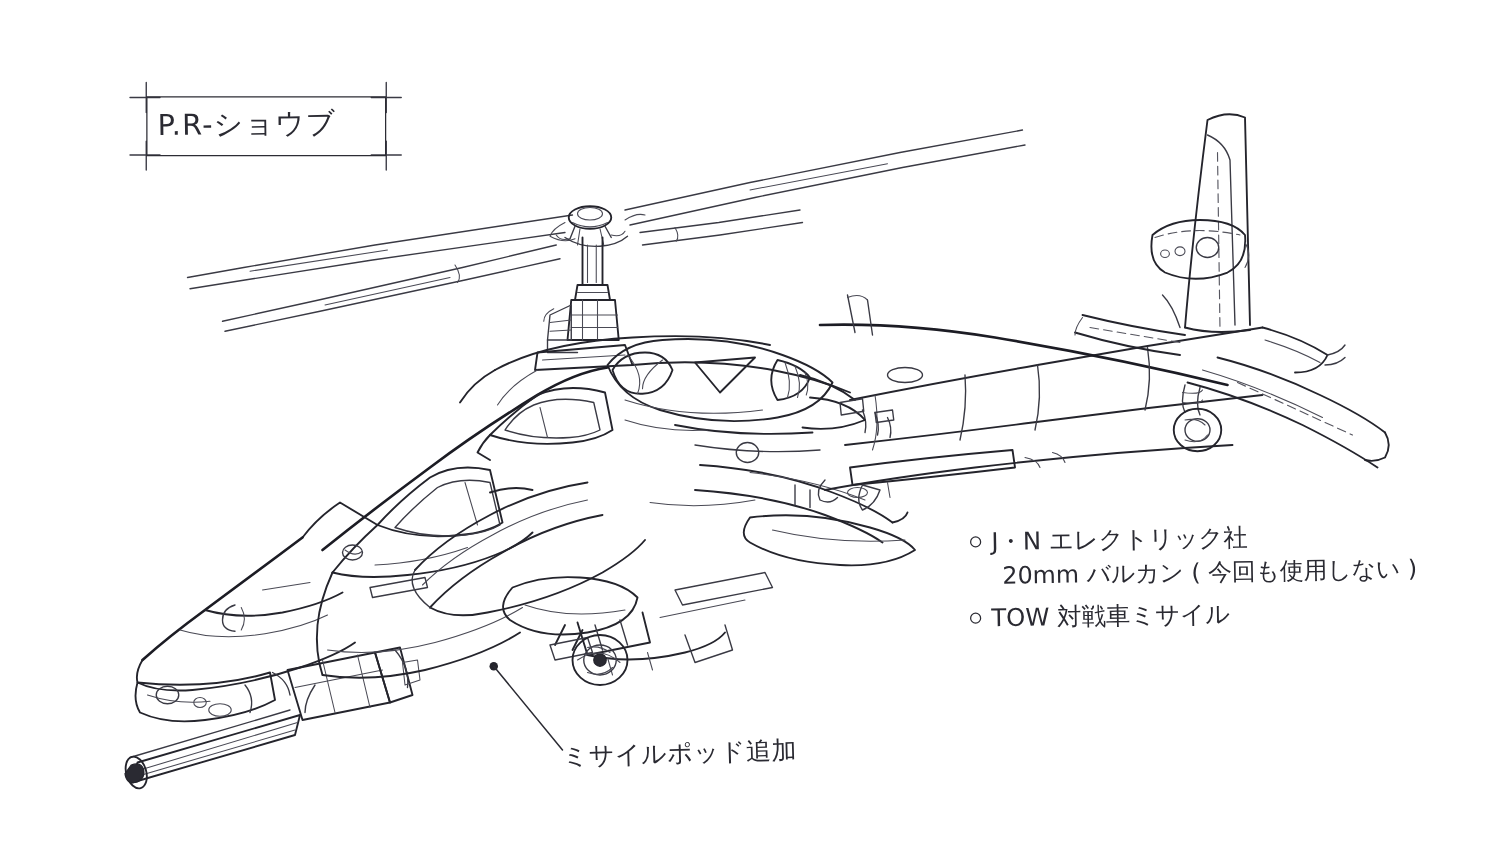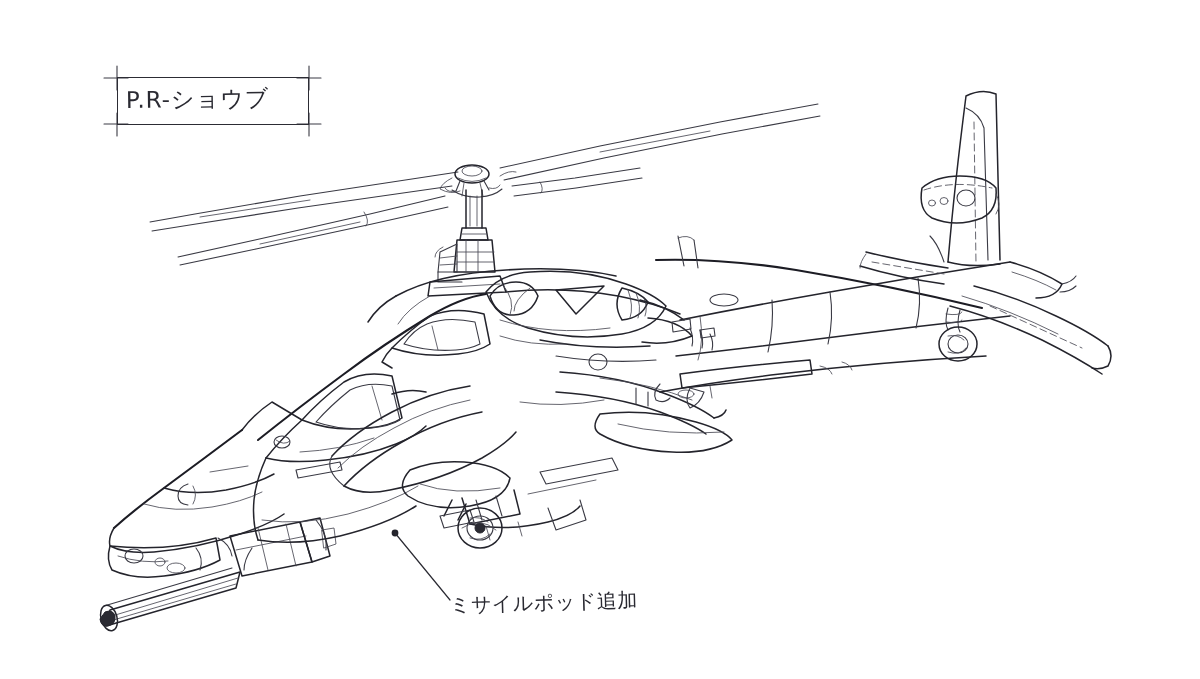--- a/index.html
+++ b/index.html
@@ -453,20 +453,27 @@
       <path class="ink-thin" d="M104 124 L128 124 M117 113 L117 136"></path>
       <path class="ink-thin" d="M297 124 L321 124 M309 113 L309 136"></path>
     </g>
   </svg>
 
   <div id="title-box"></div>
   <div class="hand" id="title-text">P.R-ショウブ</div>
 
   <div id="spec-list">
 
-
-
+    <div class="spec-item">
+      <span class="spec-bullet"></span><span class="spec-main">J・N エレクトリック社</span>
+      <span class="spec-sub">20mm バルカン ( 今回も使用しない )</span>
+    </div>
+
+
+    <div class="spec-item">
+      <span class="spec-bullet"></span><span class="spec-main">TOW 対戦車ミサイル</span>
+    </div>
 
   </div>
 
   <div class="hand" id="pod-label">ミサイルポッド追加</div>
 
 </div>
 
 </body></html>

